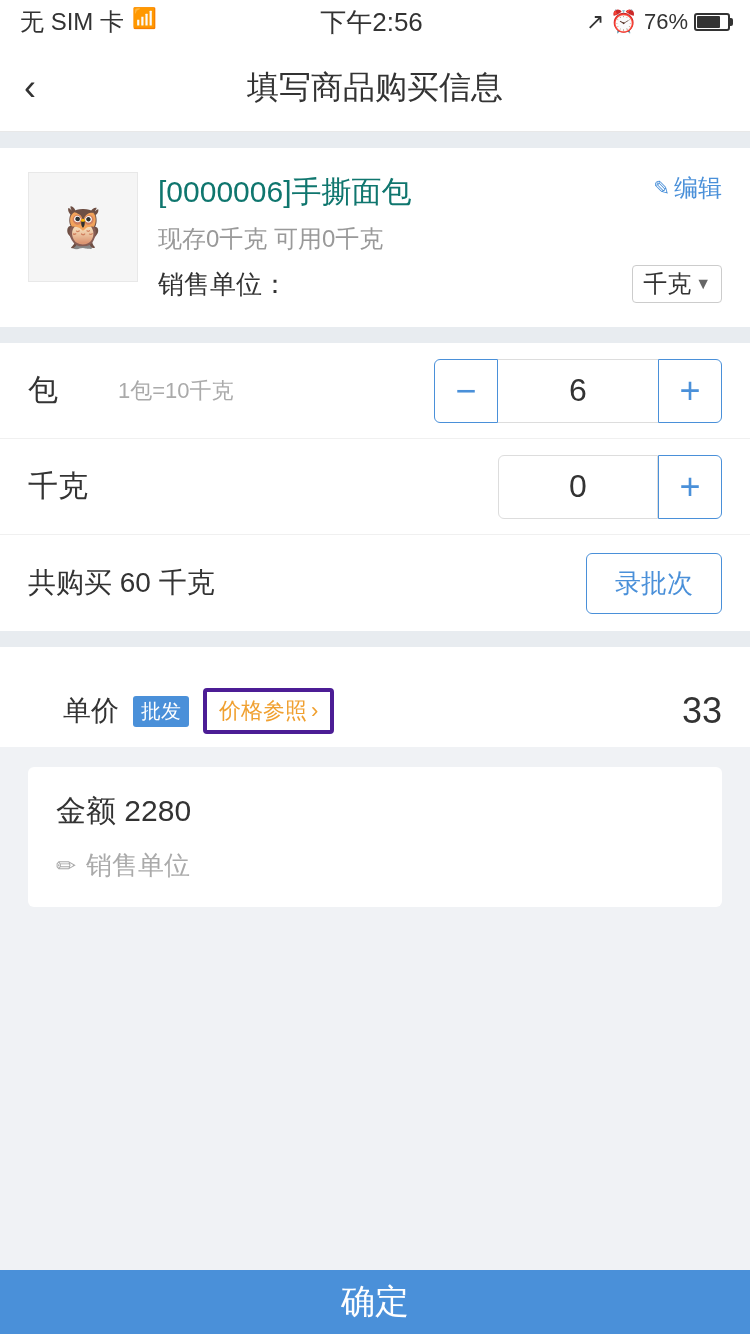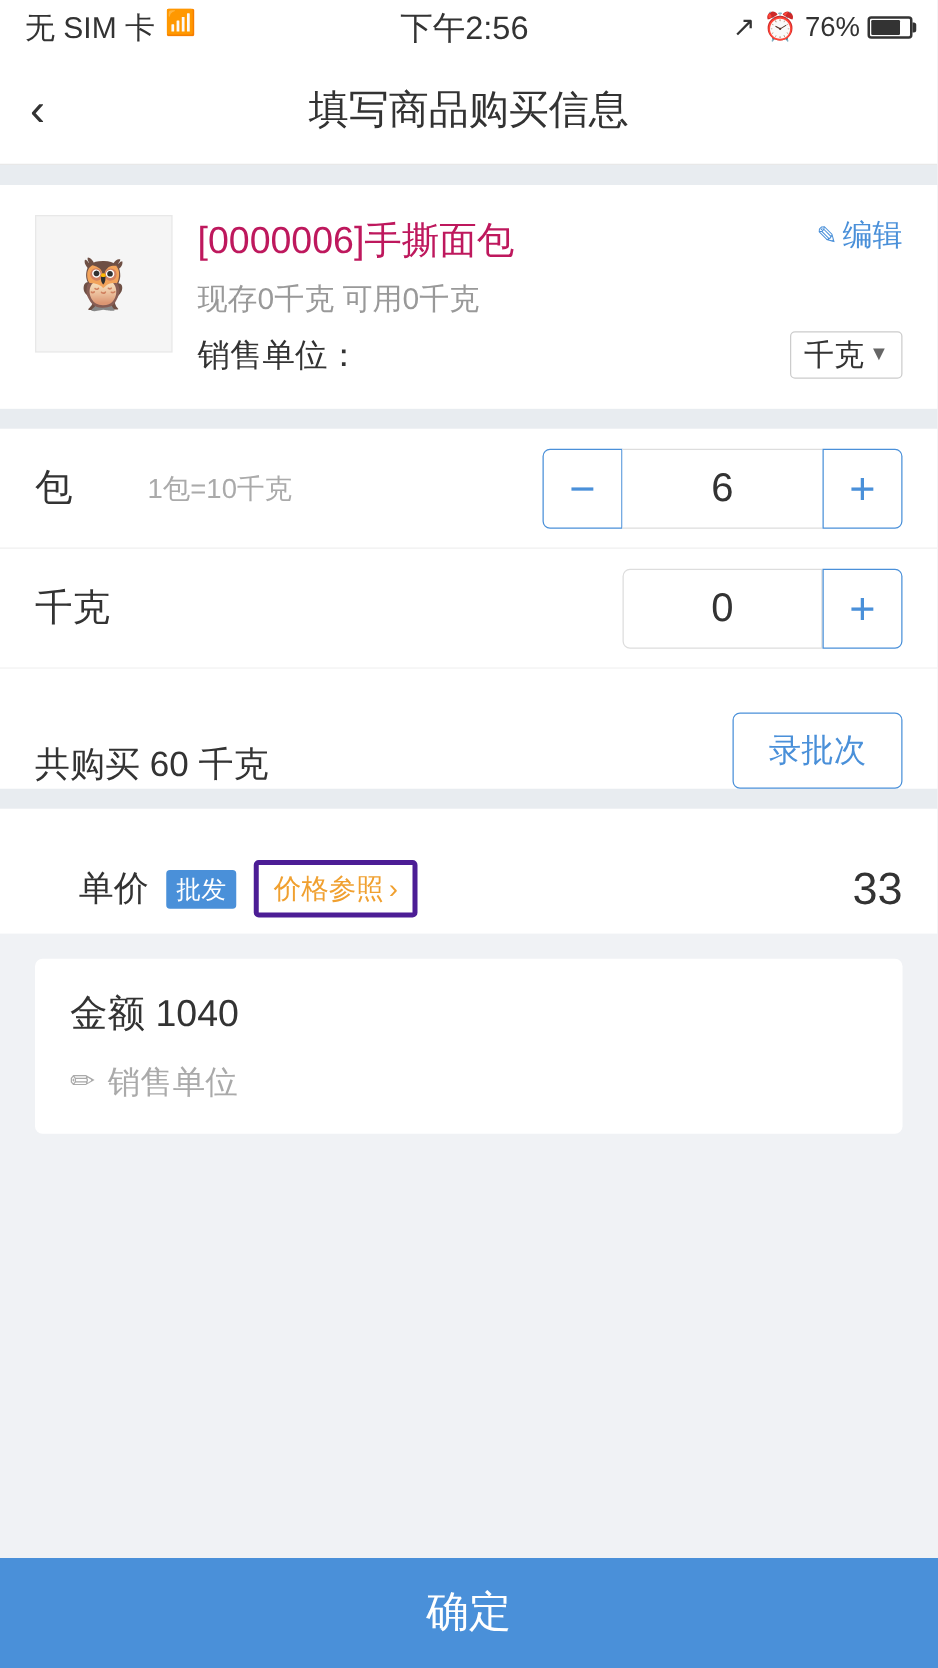--- a/index.html
+++ b/index.html
@@ -105,21 +105,21 @@
       flex-shrink: 0;
     }
     .product-thumb-owl {
       font-size: 40px;
       color: #aaa;
     }
     .product-info { flex: 1; }
     .product-name {
       font-size: 30px;
       font-weight: 500;
-      color: #be185d;
+      color: #0f766e;
       margin-bottom: 10px;
     }
     .product-stock {
       font-size: 24px;
       color: #999;
       margin-bottom: 10px;
     }
     .product-unit-row {
       display: flex;
       align-items: center;
@@ -221,21 +221,21 @@
       cursor: pointer;
       border-radius: 0 6px 6px 0;
     }
 
     
     .summary-row {
       background: #fff;
       padding: 0 28px;
       height: 96px;
       display: flex;
-      align-items: flex-end;
+      align-items: center;
       justify-content: space-between;
     }
     .summary-text {
       font-size: 28px;
       color: #333;
     }
     .summary-btn {
       border: 1px solid #4a90d9;
       border-radius: 6px;
       padding: 12px 28px;
@@ -318,21 +318,21 @@
       flex: 1;
       min-height: 200px;
     }
 
     
     .confirm-btn-wrap {
       position: fixed;
       bottom: 0;
       left: 0;
       width: 750px;
-      height: 88px;
+      height: 64px;
       background: #4a90d9;
       display: flex;
       align-items: center;
       justify-content: center;
       cursor: pointer;
     }
     .confirm-btn-text {
       font-size: 34px;
       color: #fff;
       font-weight: 500;
@@ -430,21 +430,21 @@
       <span class="tag-ref">
         <span>价格参照</span>
         <span>›</span>
       </span>
       <span class="price-value">33</span>
     </div>
   </div>
 
   <div class="amount-section">
     <div class="amount-row">
-      <div class="amount-label">金额 1040</div>
+      <div class="amount-label">金额 2280</div>
       <div class="remark-row">
         <span class="pencil-icon">✏</span>
         <span>销售单位</span>
       </div>
     </div>
   </div>
 
   <div class="bottom-area"></div>
 
 </div>

